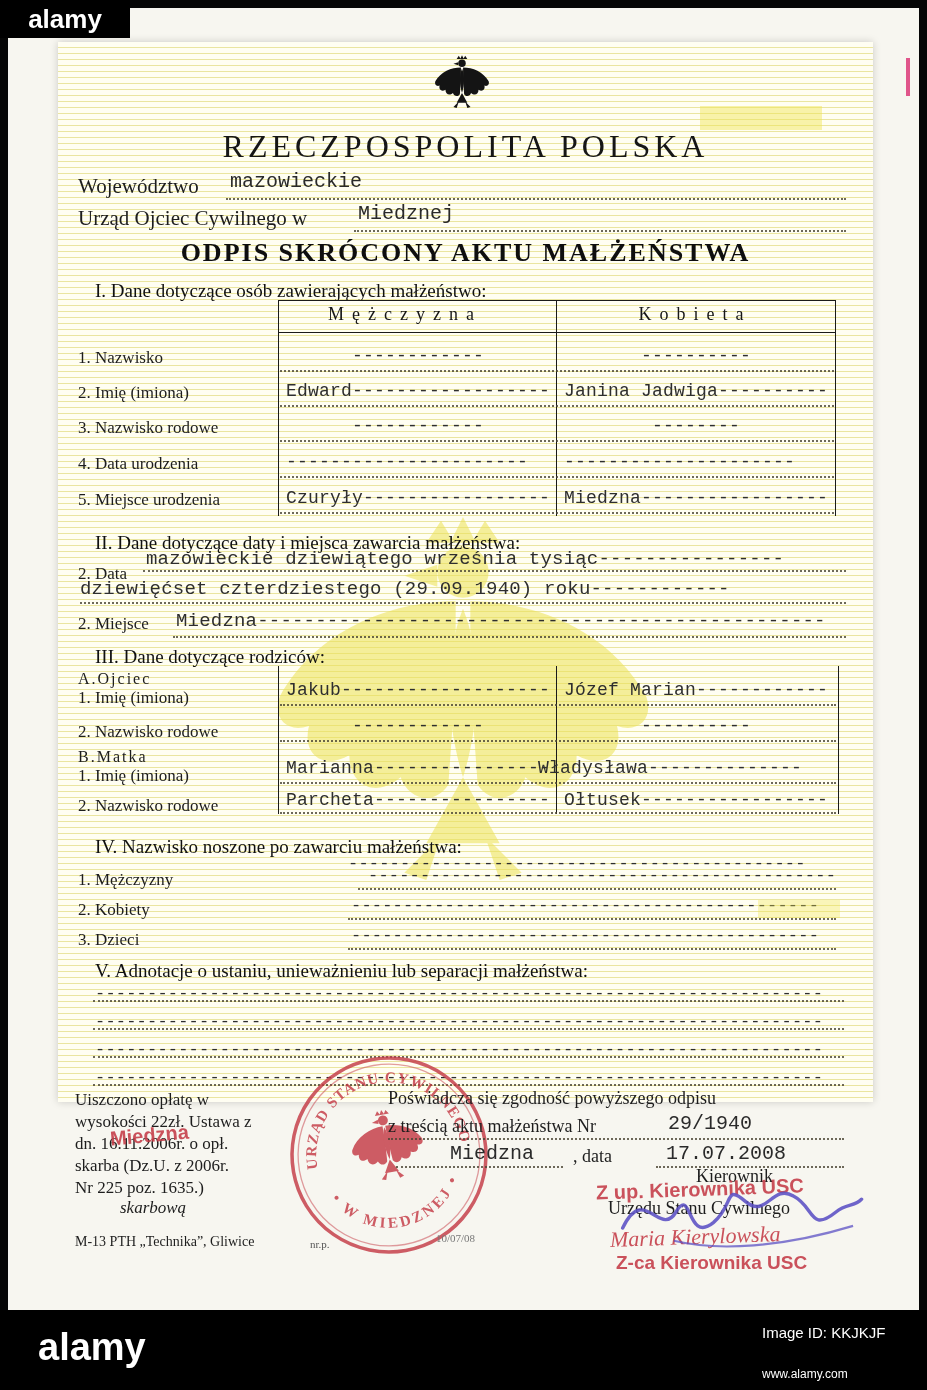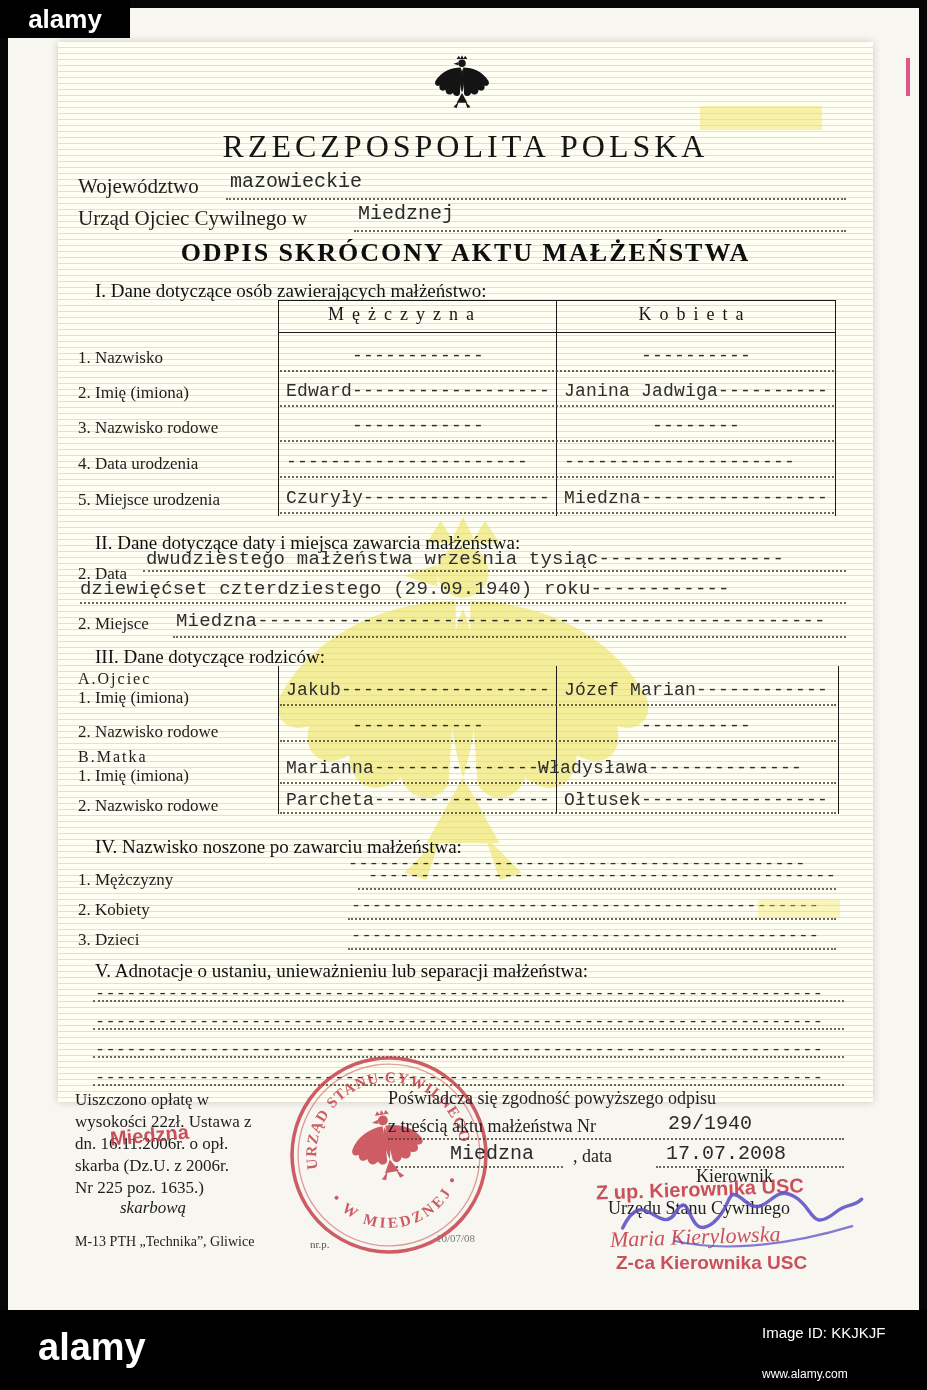--- a/index.html
+++ b/index.html
@@ -118,21 +118,21 @@
       <div class="typ cell" style="left:506px;top:410px">---------------------</div>
       <div class="rule" style="left:222px;top:434px;width:554px"></div>
 
       <div class="lab" style="left:20px;top:448px">5. Miejsce urodzenia</div>
       <div class="typ cell" style="left:228px;top:446px">Czuryły-----------------</div>
       <div class="typ cell" style="left:506px;top:446px">Miedzna-----------------</div>
       <div class="rule" style="left:222px;top:470px;width:554px"></div>
 
       <div class="head" style="left:37px;top:490px">II.  Dane dotyczące daty i miejsca zawarcia małżeństwa:</div>
       <div class="lab" style="left:20px;top:522px">2. Data</div>
-      <div class="typ2" style="left:88px;top:506px">dwudziestego małżeństwa września tysiąc----------------</div>
+      <div class="typ2" style="left:88px;top:506px">mazowieckie dziewiątego września tysiąc----------------</div>
       <div class="rule" style="left:85px;top:528px;width:703px"></div>
       <div class="typ2" style="left:22px;top:536px">dziewięćset czterdziestego (29.09.1940) roku------------</div>
       <div class="rule" style="left:22px;top:560px;width:766px"></div>
       <div class="lab" style="left:20px;top:572px">2. Miejsce</div>
       <div class="typ2" style="left:118px;top:568px">Miedzna-------------------------------------------------</div>
       <div class="rule" style="left:115px;top:594px;width:673px"></div>
 
       <div class="head" style="left:37px;top:604px">III. Dane dotyczące rodziców:</div>
       <div class="vline" style="left:220px;top:624px;height:148px"></div>
       <div class="vline" style="left:498px;top:624px;height:148px"></div>

